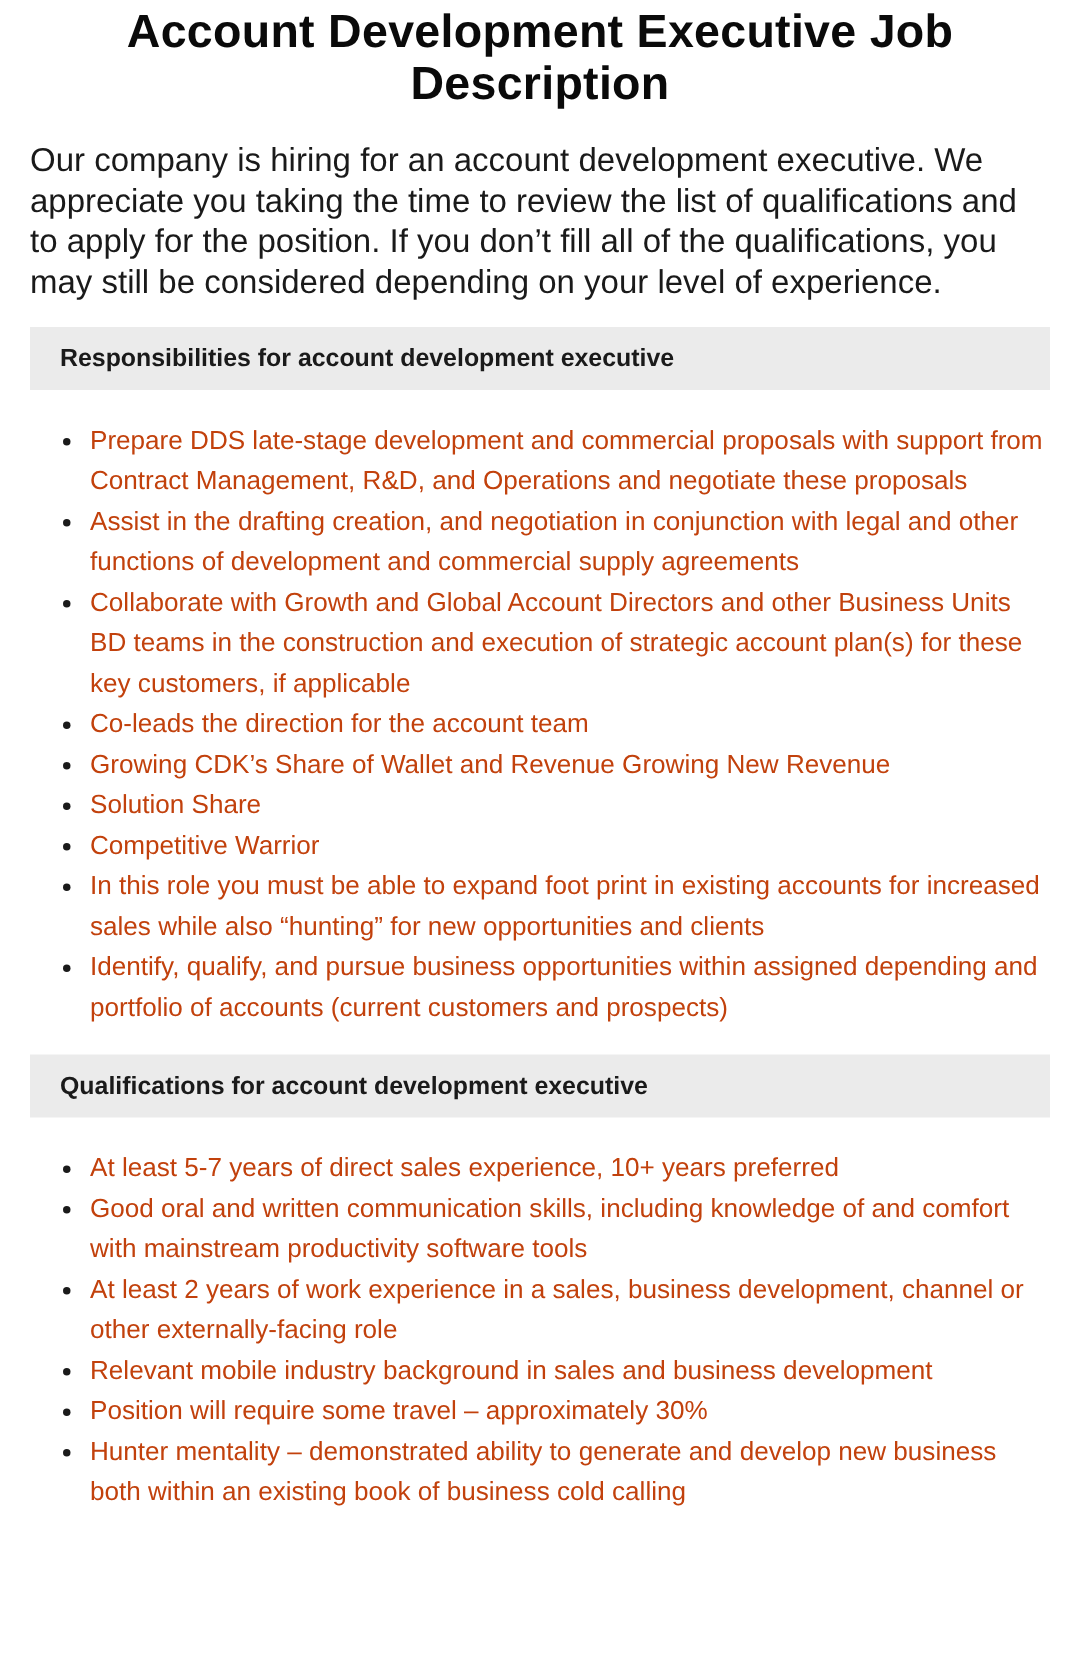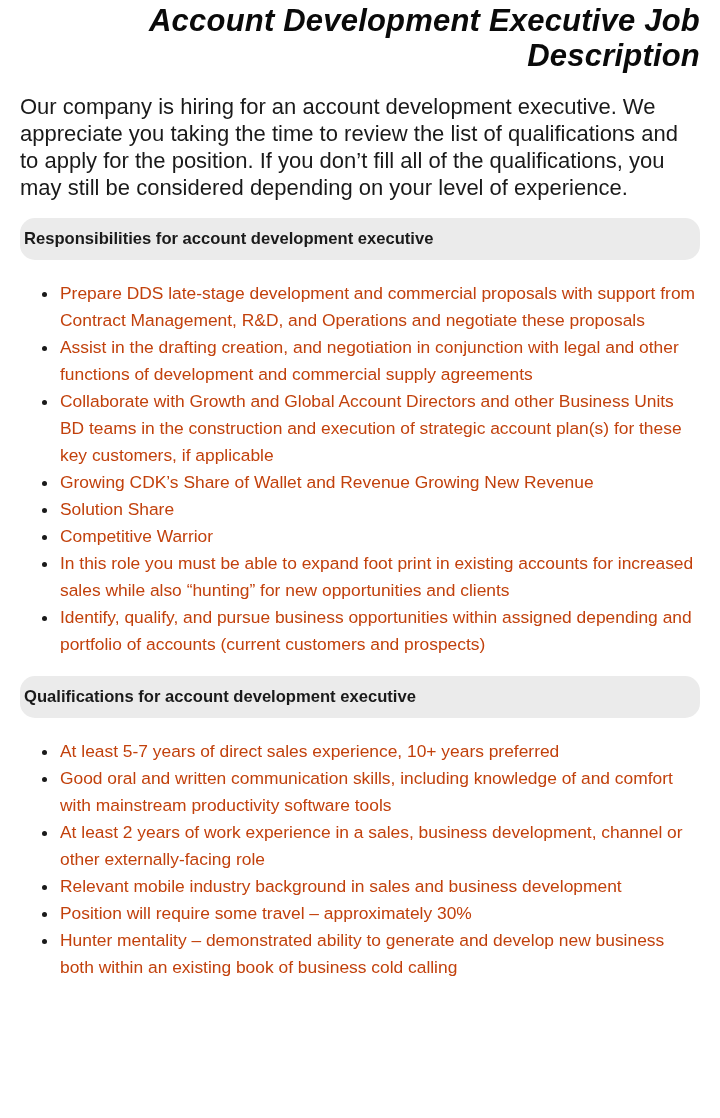--- a/index.html
+++ b/index.html
@@ -7,45 +7,43 @@
       width: 720px;
       height: 1118px;
       overflow: hidden;
       font-family: "Liberation Sans", "DejaVu Sans", sans-serif;
       color: #111111;
     }
     .page { padding: 0 20px; box-sizing: border-box; width: 720px; }
     h1 {
       margin: 0;
       padding-top: 3px;
-      text-align: right;
+      text-align: center;
       font-size: 31px;
       line-height: 35px;
       font-weight: bold;
       letter-spacing: 0.2px;
       color: #0a0a0a;
-      font-style: italic;
     }
     .intro {
       margin: 20px 0 0 0;
       font-size: 22px;
       line-height: 27px;
       color: #1a1a1a;
     }
     .section-header {
       margin-top: 17px;
       background: #ebebeb;
       height: 42px;
       line-height: 42px;
-      padding-left: 4px;
+      padding-left: 20px;
       font-size: 16.6px;
       font-weight: bold;
       color: #1a1a1a;
       box-sizing: border-box;
-      border-radius: 15px;
     }
     ul.list {
       margin: 20px 0 0 0;
       padding: 0 0 0 40px;
       list-style: none;
     }
     ul.list li {
       position: relative;
       font-size: 17.4px;
       line-height: 27px;
@@ -68,20 +66,21 @@
 
 <div class="page">
   <h1>Account Development Executive Job Description</h1>
   <p class="intro">Our company is hiring for an account development executive. We appreciate you taking the time to review the list of qualifications and to apply for the position. If you don’t fill all of the qualifications, you may still be considered depending on your level of experience.</p>
 
   <div class="section-header">Responsibilities for account development executive</div>
   <ul class="list">
     <li>Prepare DDS late-stage development and commercial proposals with support from Contract Management, R&amp;D, and Operations and negotiate these proposals</li>
     <li>Assist in the drafting creation, and negotiation in conjunction with legal and other functions of development and commercial supply agreements</li>
     <li>Collaborate with Growth and Global Account Directors and other Business Units BD teams in the construction and execution of strategic account plan(s) for these key customers, if applicable</li>
+    <li>Co-leads the direction for the account team</li>
     <li>Growing CDK’s Share of Wallet and Revenue Growing New Revenue</li>
     <li>Solution Share</li>
     <li>Competitive Warrior</li>
     <li>In this role you must be able to expand foot print in existing accounts for increased sales while also “hunting” for new opportunities and clients</li>
     <li>Identify, qualify, and pursue business opportunities within assigned depending and portfolio of accounts (current customers and prospects)</li>
   </ul>
 
   <div class="section-header sec2">Qualifications for account development executive</div>
   <ul class="list">
     <li>At least 5-7 years of direct sales experience, 10+ years preferred</li>

